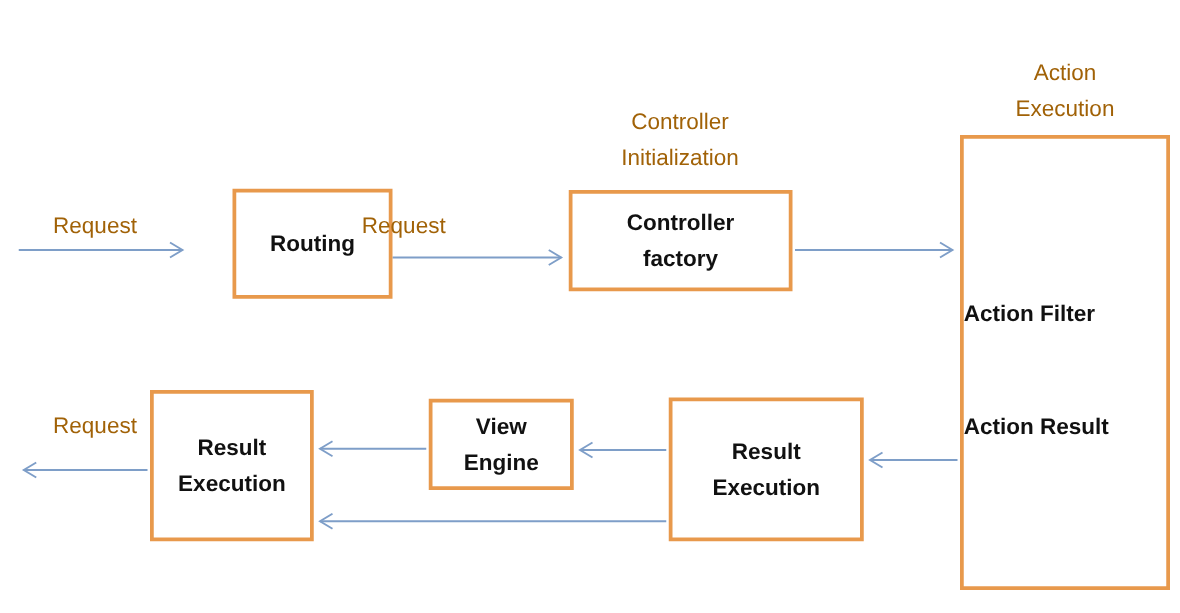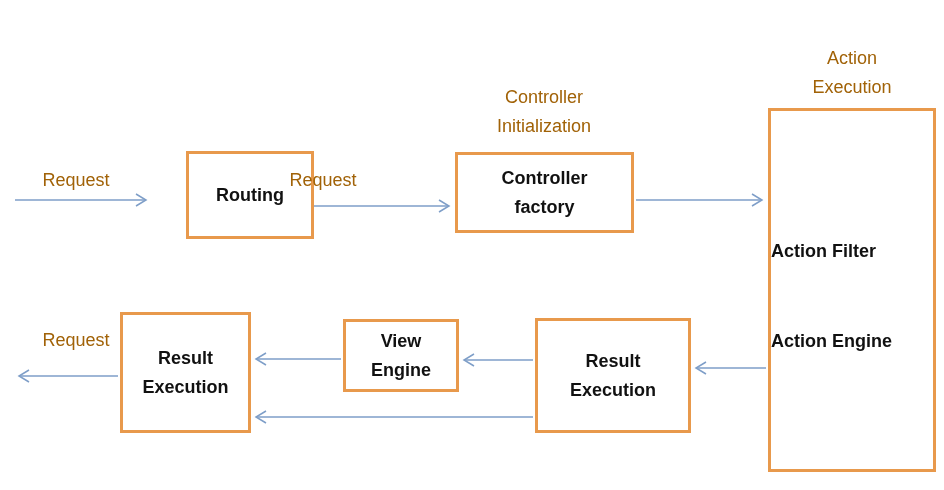--- a/index.html
+++ b/index.html
@@ -104,21 +104,21 @@
 Initialization</div>
 
   <div class="node-box" id="controller-factory-box">Controller
 factory</div>
 
   <div class="flow-label" id="action-execution-label">Action
 Execution</div>
 
   <div class="node-box" id="action-execution-box">
     <span class="inner-label" id="action-filter-label">Action Filter</span>
-    <span class="inner-label" id="action-result-label">Action Engine</span>
+    <span class="inner-label" id="action-result-label">Action Result</span>
   </div>
 
   <div class="node-box" id="result-execution-right-box">Result
 Execution</div>
 
   <div class="node-box" id="view-engine-box">View
 Engine</div>
 
   <div class="node-box" id="result-execution-left-box">Result
 Execution</div>

